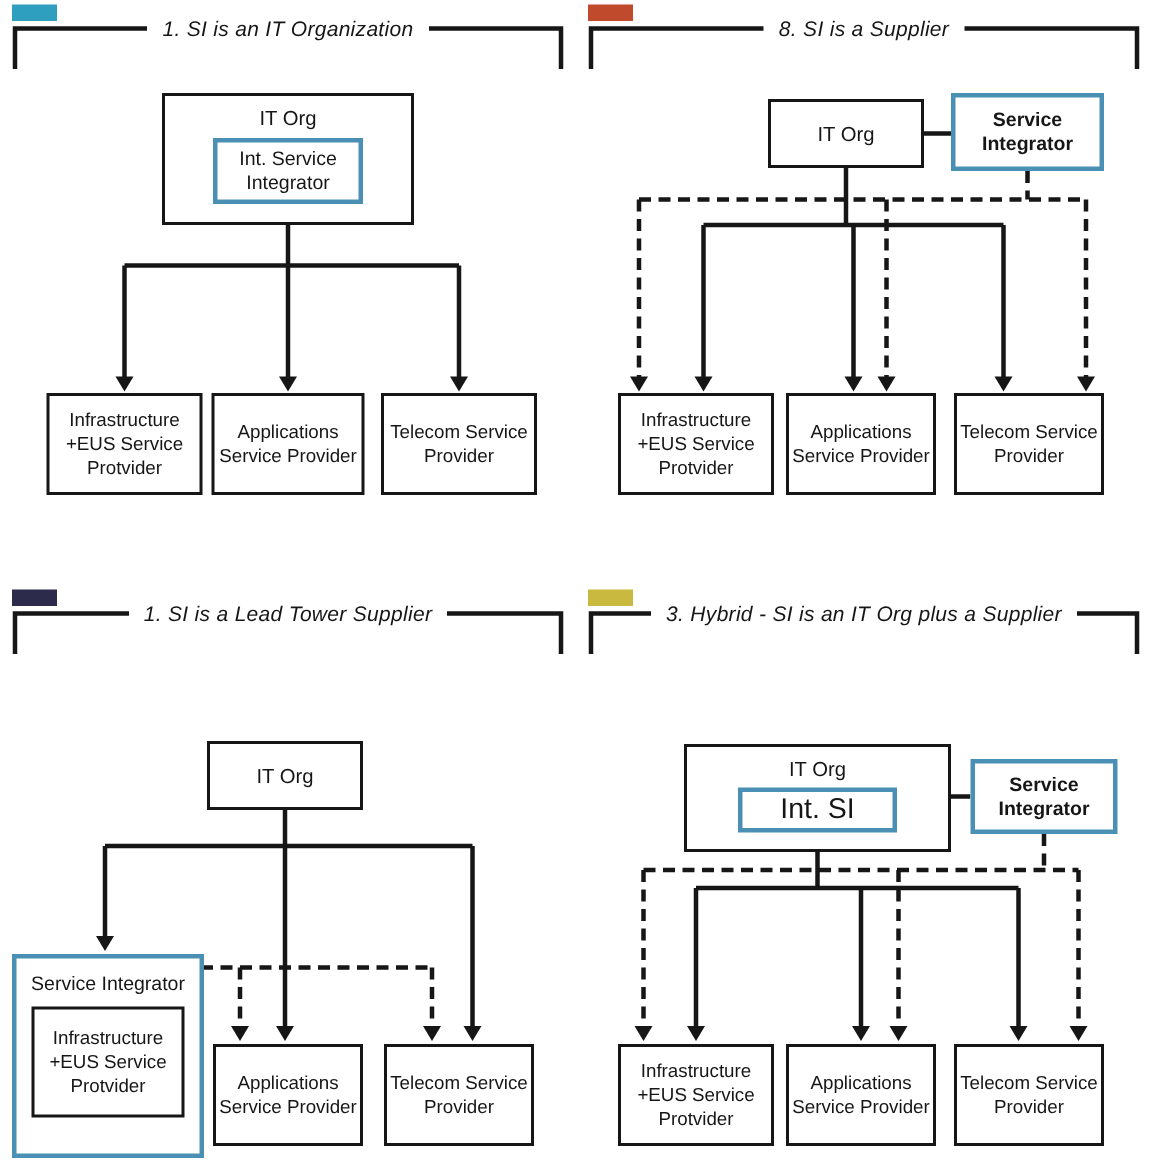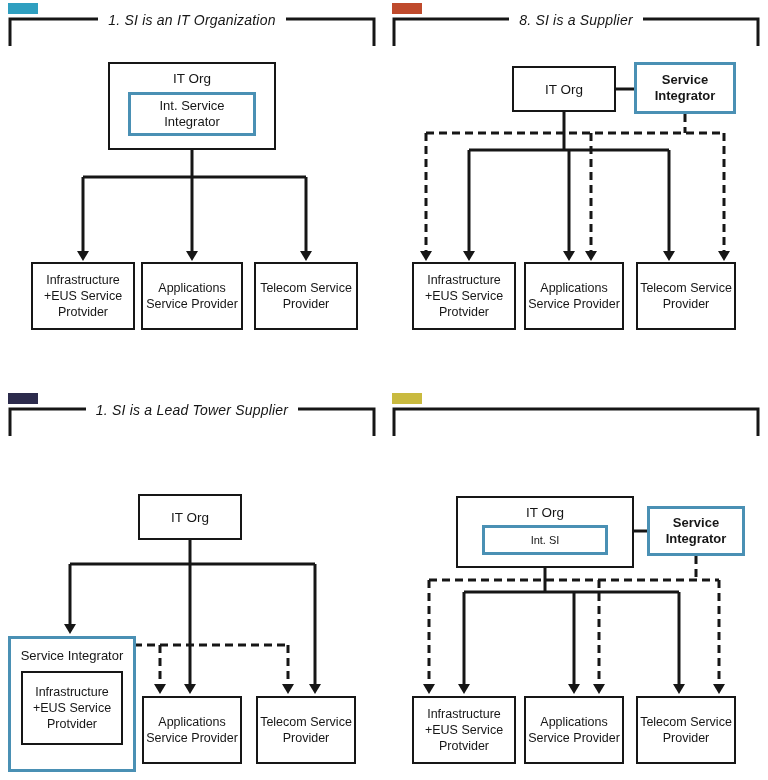--- a/index.html
+++ b/index.html
@@ -40,21 +40,21 @@
       <g fill="#161616">
         <polygon points="77,251 89,251 83,261"></polygon>
         <polygon points="186,251 198,251 192,261"></polygon>
         <polygon points="300,251 312,251 306,261"></polygon>
       </g>
     </svg>
     <div class="title-row"><span>1. SI is an IT Organization</span></div>
 
     <div class="node nb col" style="left:108px;top:62px;width:168px;height:88px;padding-top:7px;gap:6px">
       <div class="lbl">IT Org</div>
-      <div class="inner sb" style="width:128px;height:44px;font-size:13px;line-height:1.25">Int. Service Integrator</div>
+      <div class="inner sb" style="width:100px;height:44px;font-size:13px;line-height:1.25">Int. Service Integrator</div>
     </div>
 
     <div class="node nb provider" style="left:31px;top:262px;width:104px;height:68px">Infrastructure +EUS Service Protvider</div>
     <div class="node nb provider" style="left:141px;top:262px;width:102px;height:68px">Applications Service Provider</div>
     <div class="node nb provider" style="left:254px;top:262px;width:104px;height:68px">Telecom Service Provider</div>
   </div>
 
   <div class="panel" style="left:384px;top:0">
     <svg width="384" height="390" viewBox="0 0 384 390">
       <g>
@@ -157,24 +157,25 @@
       </g>
       <g fill="#161616">
         <polygon points="74,294 86,294 80,304"></polygon>
           <polygon points="184,294 196,294 190,304"></polygon>
           <polygon points="289,294 301,294 295,304"></polygon>
         <polygon points="39,294 51,294 45,304"></polygon>
           <polygon points="209,294 221,294 215,304"></polygon>
           <polygon points="329,294 341,294 335,304"></polygon>
       </g>
     </svg>
+    <div class="title-row"><span>3. Hybrid - SI is an IT Org plus a Supplier</span></div>
 
     <div class="node nb col" style="left:72px;top:106px;width:178px;height:72px;padding-top:7px;gap:5px">
       <div class="lbl">IT Org</div>
-      <div class="inner sb" style="width:126px;height:30px;font-size:11px">Int. SI</div>
+      <div class="inner sb" style="width:106px;height:30px;font-size:19px">Int. SI</div>
     </div>
 
     <div class="node sb" style="left:263px;top:116px;width:98px;height:50px;font-size:13px;line-height:1.25;font-weight:bold">Service Integrator</div>
 
     <div class="node nb provider" style="left:28px;top:306px;width:104px;height:68px">Infrastructure +EUS Service Protvider</div>
     <div class="node nb provider" style="left:140px;top:306px;width:100px;height:68px">Applications Service Provider</div>
     <div class="node nb provider" style="left:252px;top:306px;width:100px;height:68px">Telecom Service Provider</div>
   </div>
 
 </div>

